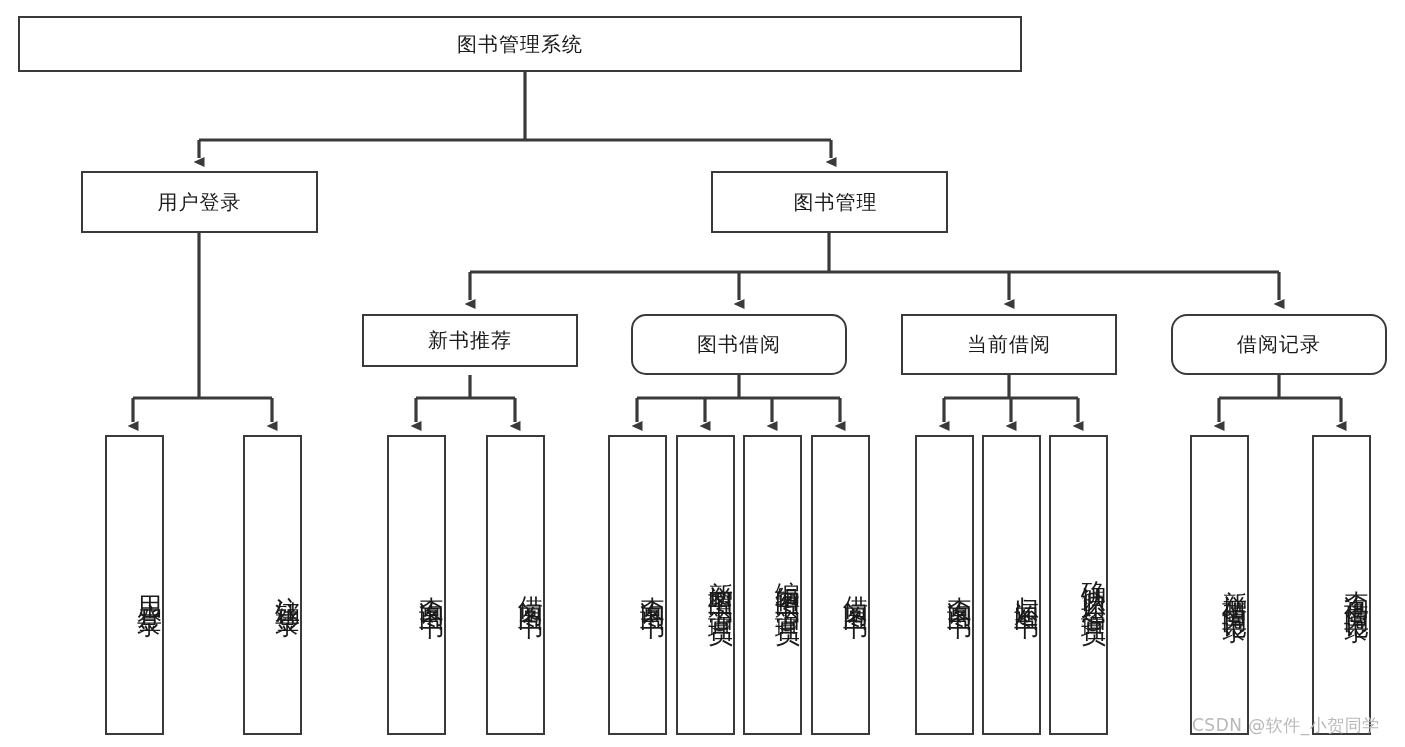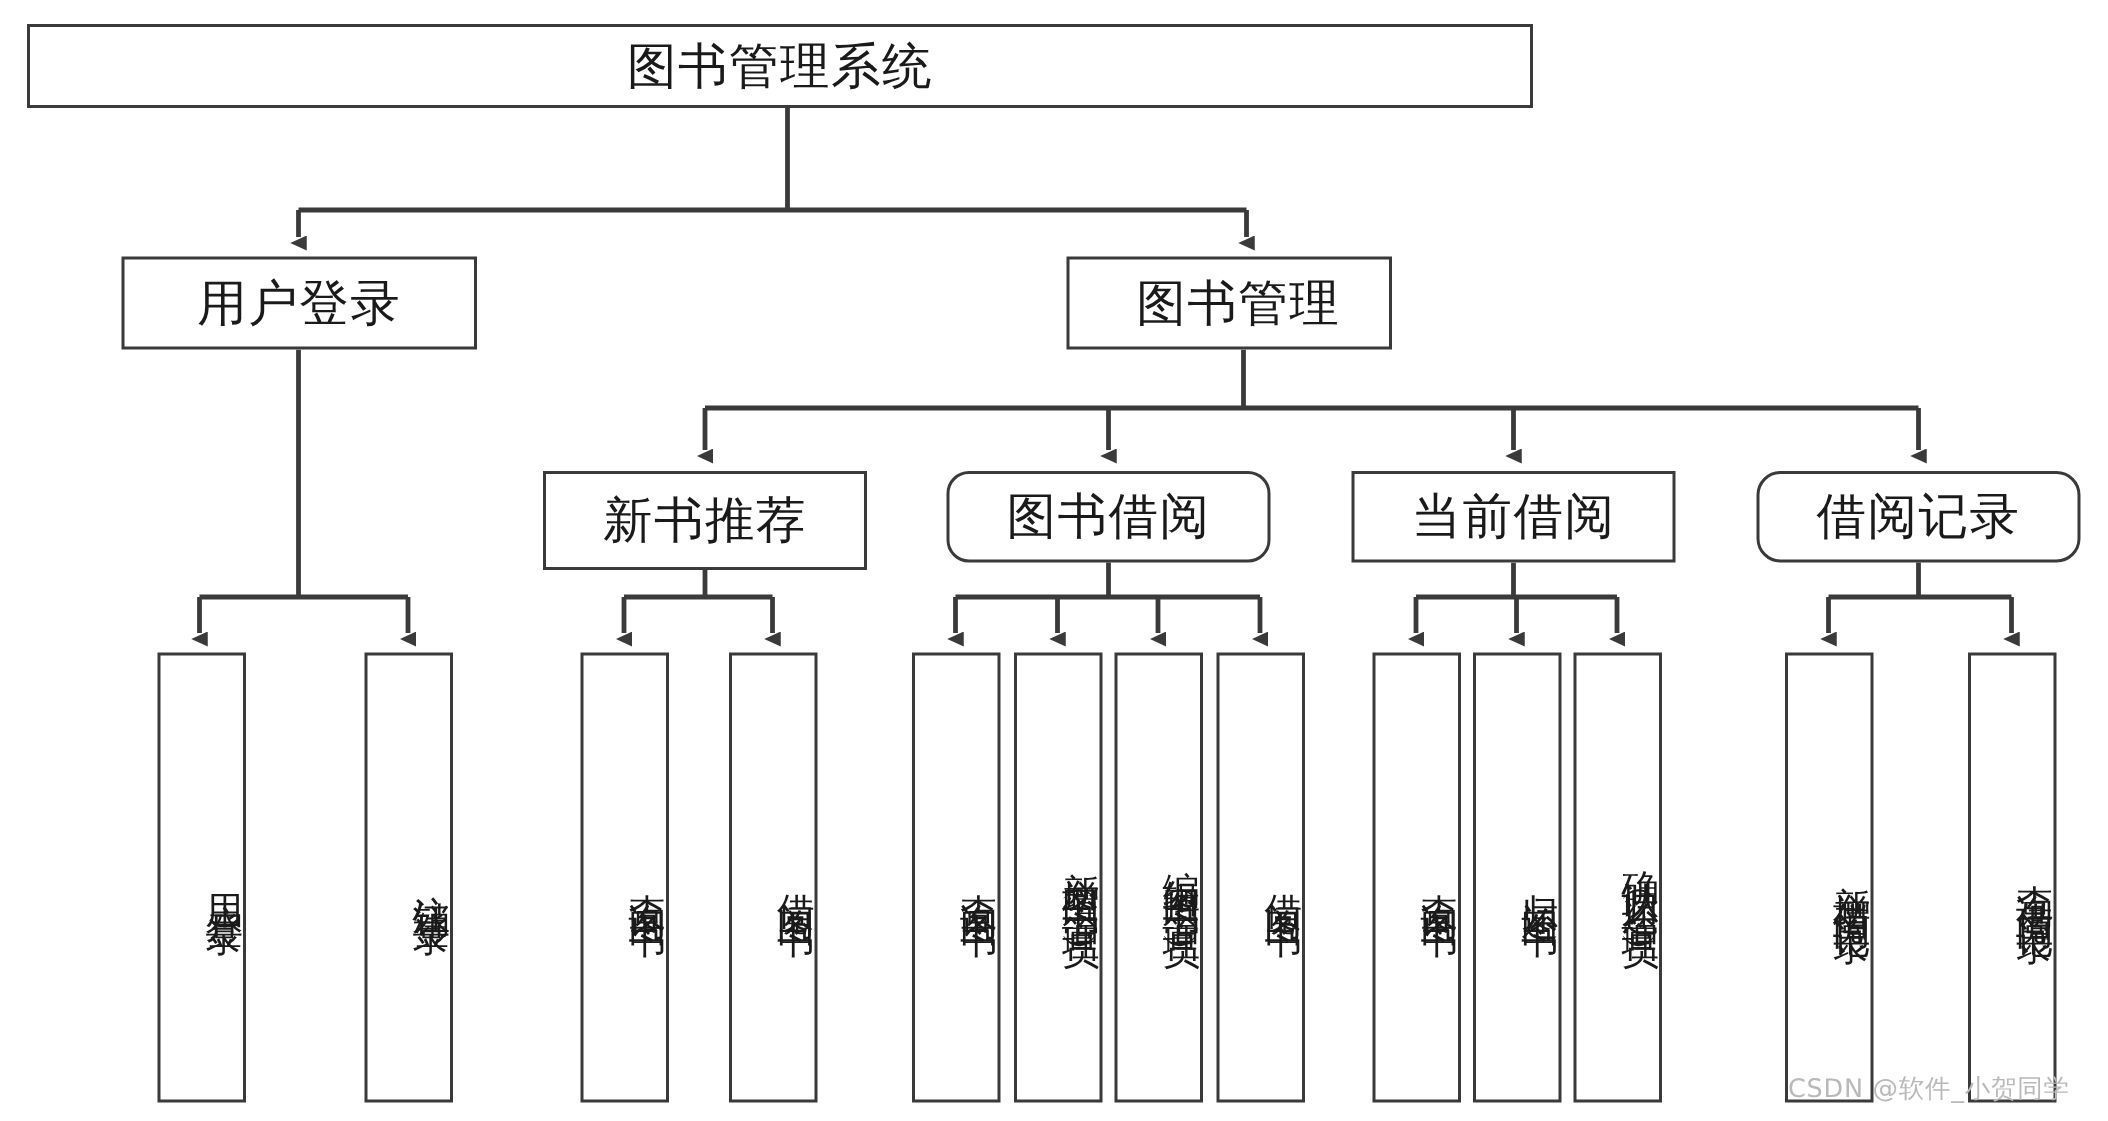--- a/index.html
+++ b/index.html
@@ -29,21 +29,21 @@
     position: absolute;
     box-sizing: border-box;
     background: #ffffff;
     border: 2.5px solid #3a3a3a;
     display: flex;
     align-items: center;
     justify-content: center;
     color: #1a1a1a;
   }
   .node-h {
-    font-size: 33px;
+    font-size: 20px;
     letter-spacing: 1px;
     white-space: nowrap;
   }
   .node-leaf {
     writing-mode: vertical-rl;
     text-orientation: upright;
     font-size: 25px;
     letter-spacing: 6px;
     line-height: 1;
     padding-top: 6px;
@@ -118,25 +118,25 @@
     </g>
   </svg>
 
   <div class="node node-h" style="left:18px; top:16px; width:1004px; height:56px;">
     <span>图书管理系统</span>
   </div>
 
   <div class="node node-h" style="left:81px; top:171px; width:237px; height:62px;">
     <span>用户登录</span>
   </div>
-  <div class="node node-h" style="left:711px; top:171px; width:217px; height:62px;padding-left:12px;">
+  <div class="node node-h" style="left:711px; top:171px; width:237px; height:62px;padding-left:12px;">
     <span>图书管理</span>
   </div>
 
-  <div class="node node-h" style="left:362px; top:314px; width:216px; height:66px;text-align:right;">
+  <div class="node node-h" style="left:362px; top:314px; width:216px; height:53px;text-align:right;">
     <span>新书推荐</span>
   </div>
   <div class="node node-h" style="left:631px; top:314px; width:216px; height:61px;border-radius:15px;">
     <span>图书借阅</span>
   </div>
   <div class="node node-h" style="left:901px; top:314px; width:216px; height:61px;">
     <span>当前借阅</span>
   </div>
   <div class="node node-h" style="left:1171px; top:314px; width:216px; height:61px;border-radius:16px;">
     <span>借阅记录</span>

